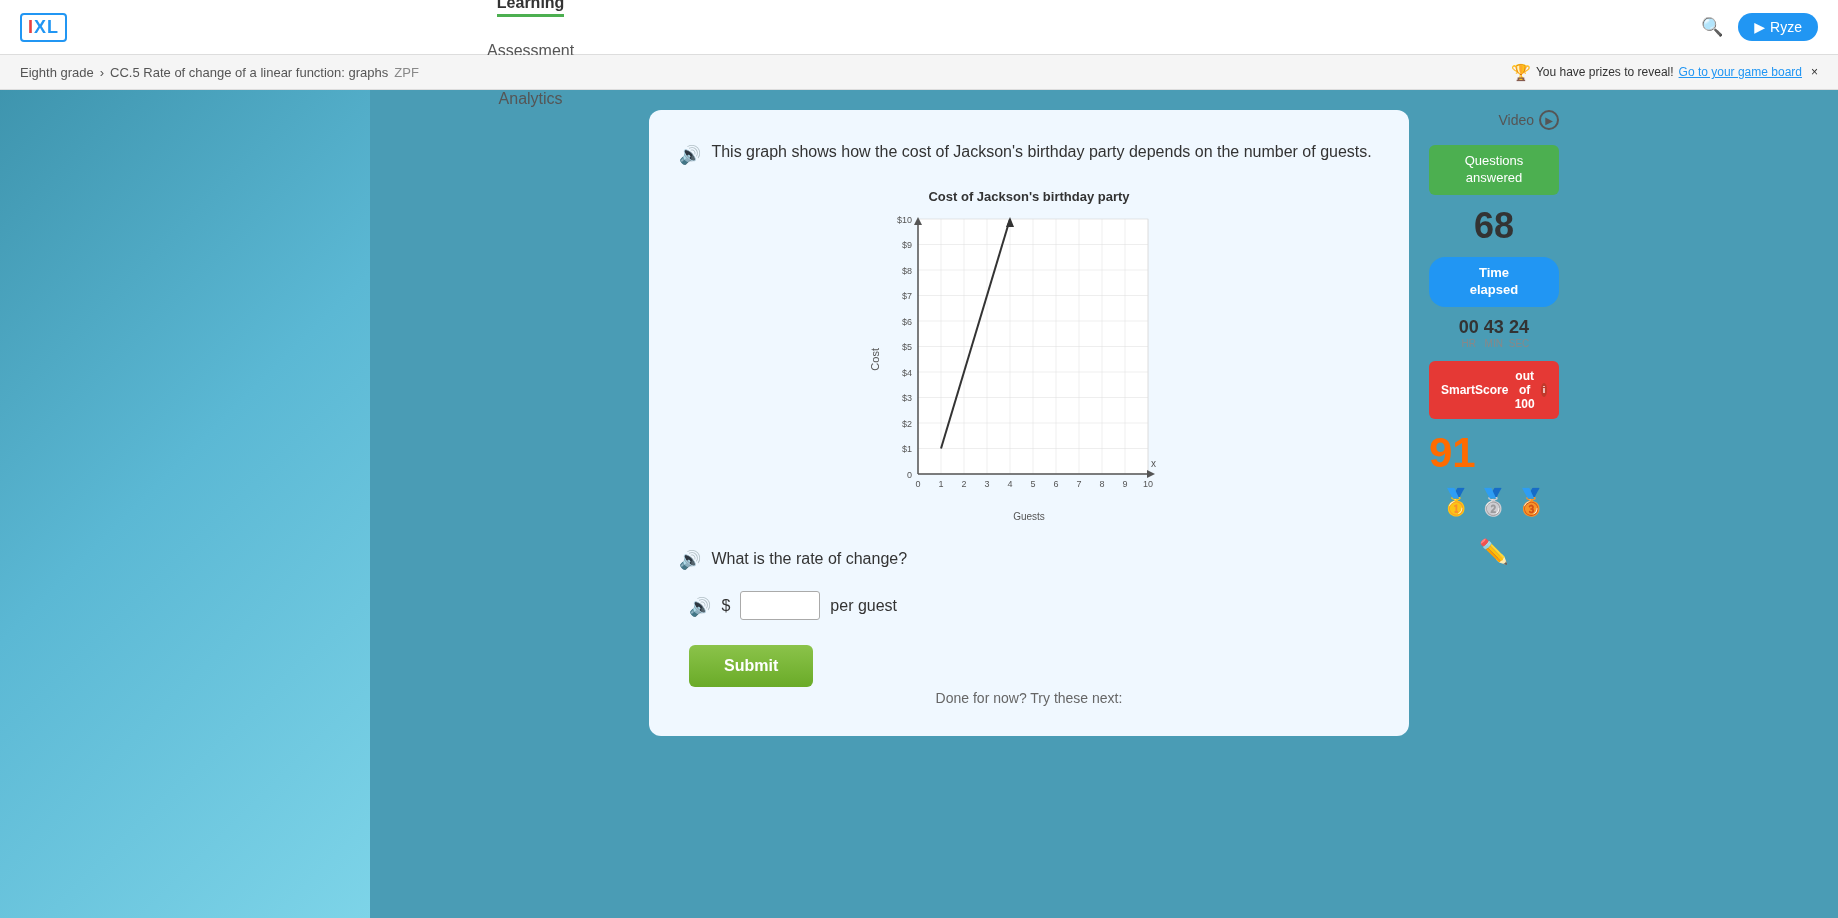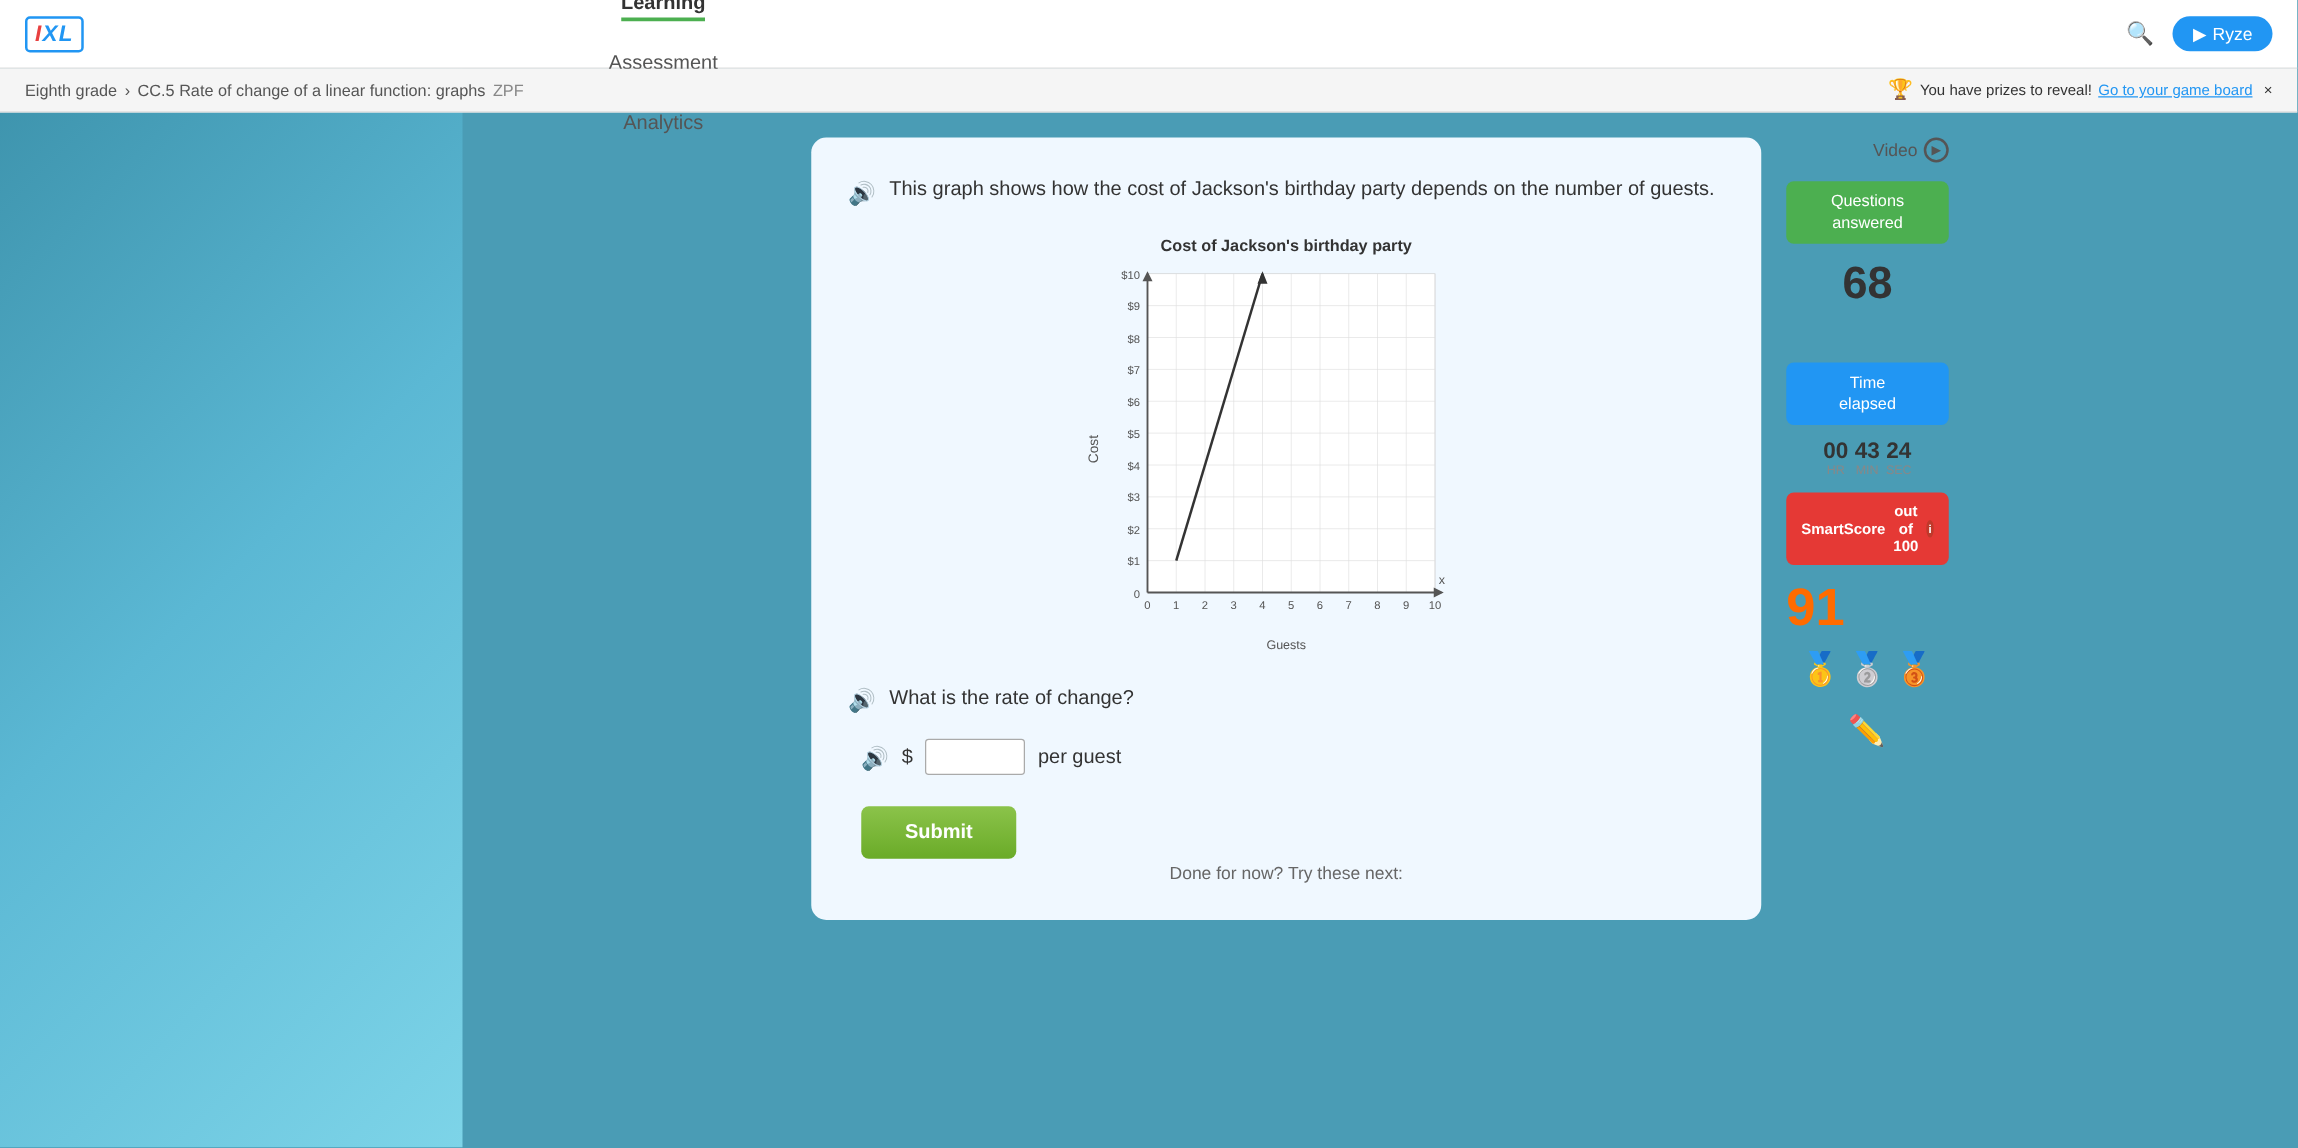--- a/index.html
+++ b/index.html
@@ -27,21 +27,20 @@
       height: 55px;
       display: flex;
       align-items: center;
       padding: 0 20px;
       border-bottom: 1px solid #ddd;
     }
     .navbar-left {
       display: flex;
       align-items: flex-start;
       gap: 0;
-      font-style: italic;
     }
     .ixl-logo {
       background: #fff;
       border: 2px solid #2196f3;
       border-radius: 4px;
       padding: 2px 6px;
       font-weight: bold;
       font-size: 18px;
       color: #2196f3;
       margin-right: 20px;
@@ -285,28 +284,27 @@
     .score-number {
       font-size: 36px;
       font-weight: bold;
       color: #333;
       text-align: center;
     }
     .time-elapsed-btn {
       background: #2196f3;
       color: white;
       border: none;
-      border-radius: 6px;
+      border-radius: 16px;
       padding: 8px 12px;
       font-size: 13px;
-      font-weight: normal;
+      font-weight: bold;
       cursor: pointer;
       text-align: center;
       line-height: 1.3;
-      margin-top: 33px;
     }
     .timer-display {
       display: flex;
       justify-content: center;
       gap: 5px;
       font-size: 11px;
       color: #555;
       align-items: flex-end;
     }
     .timer-num {

